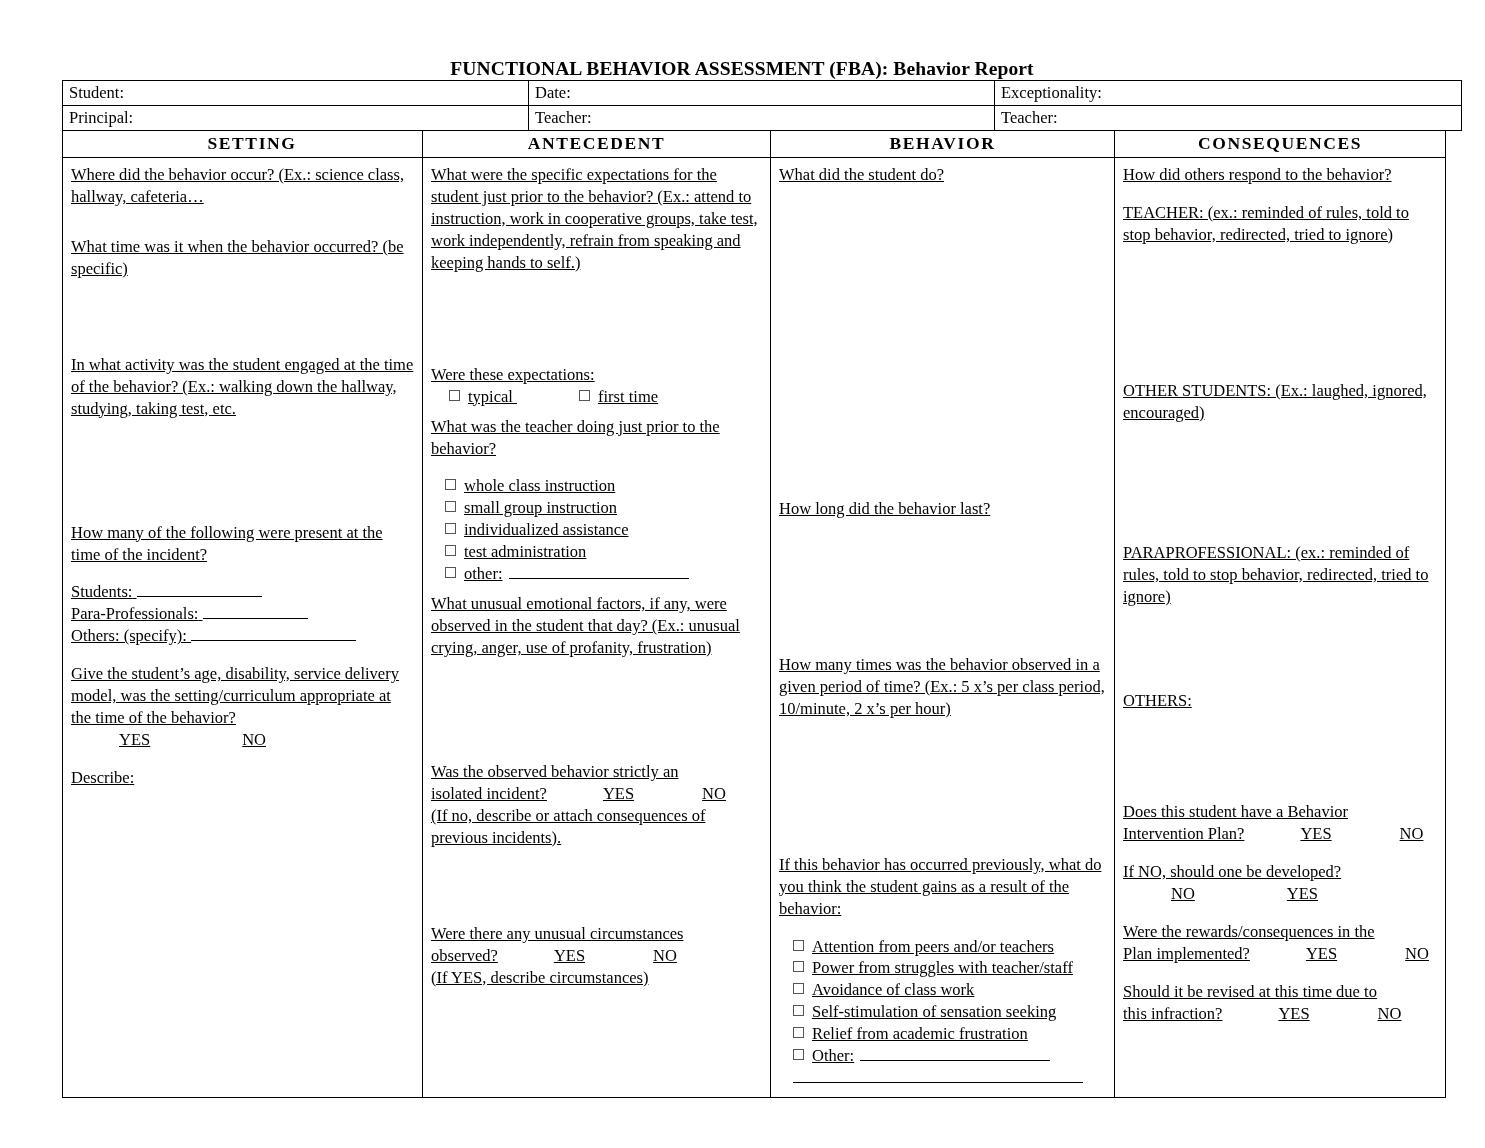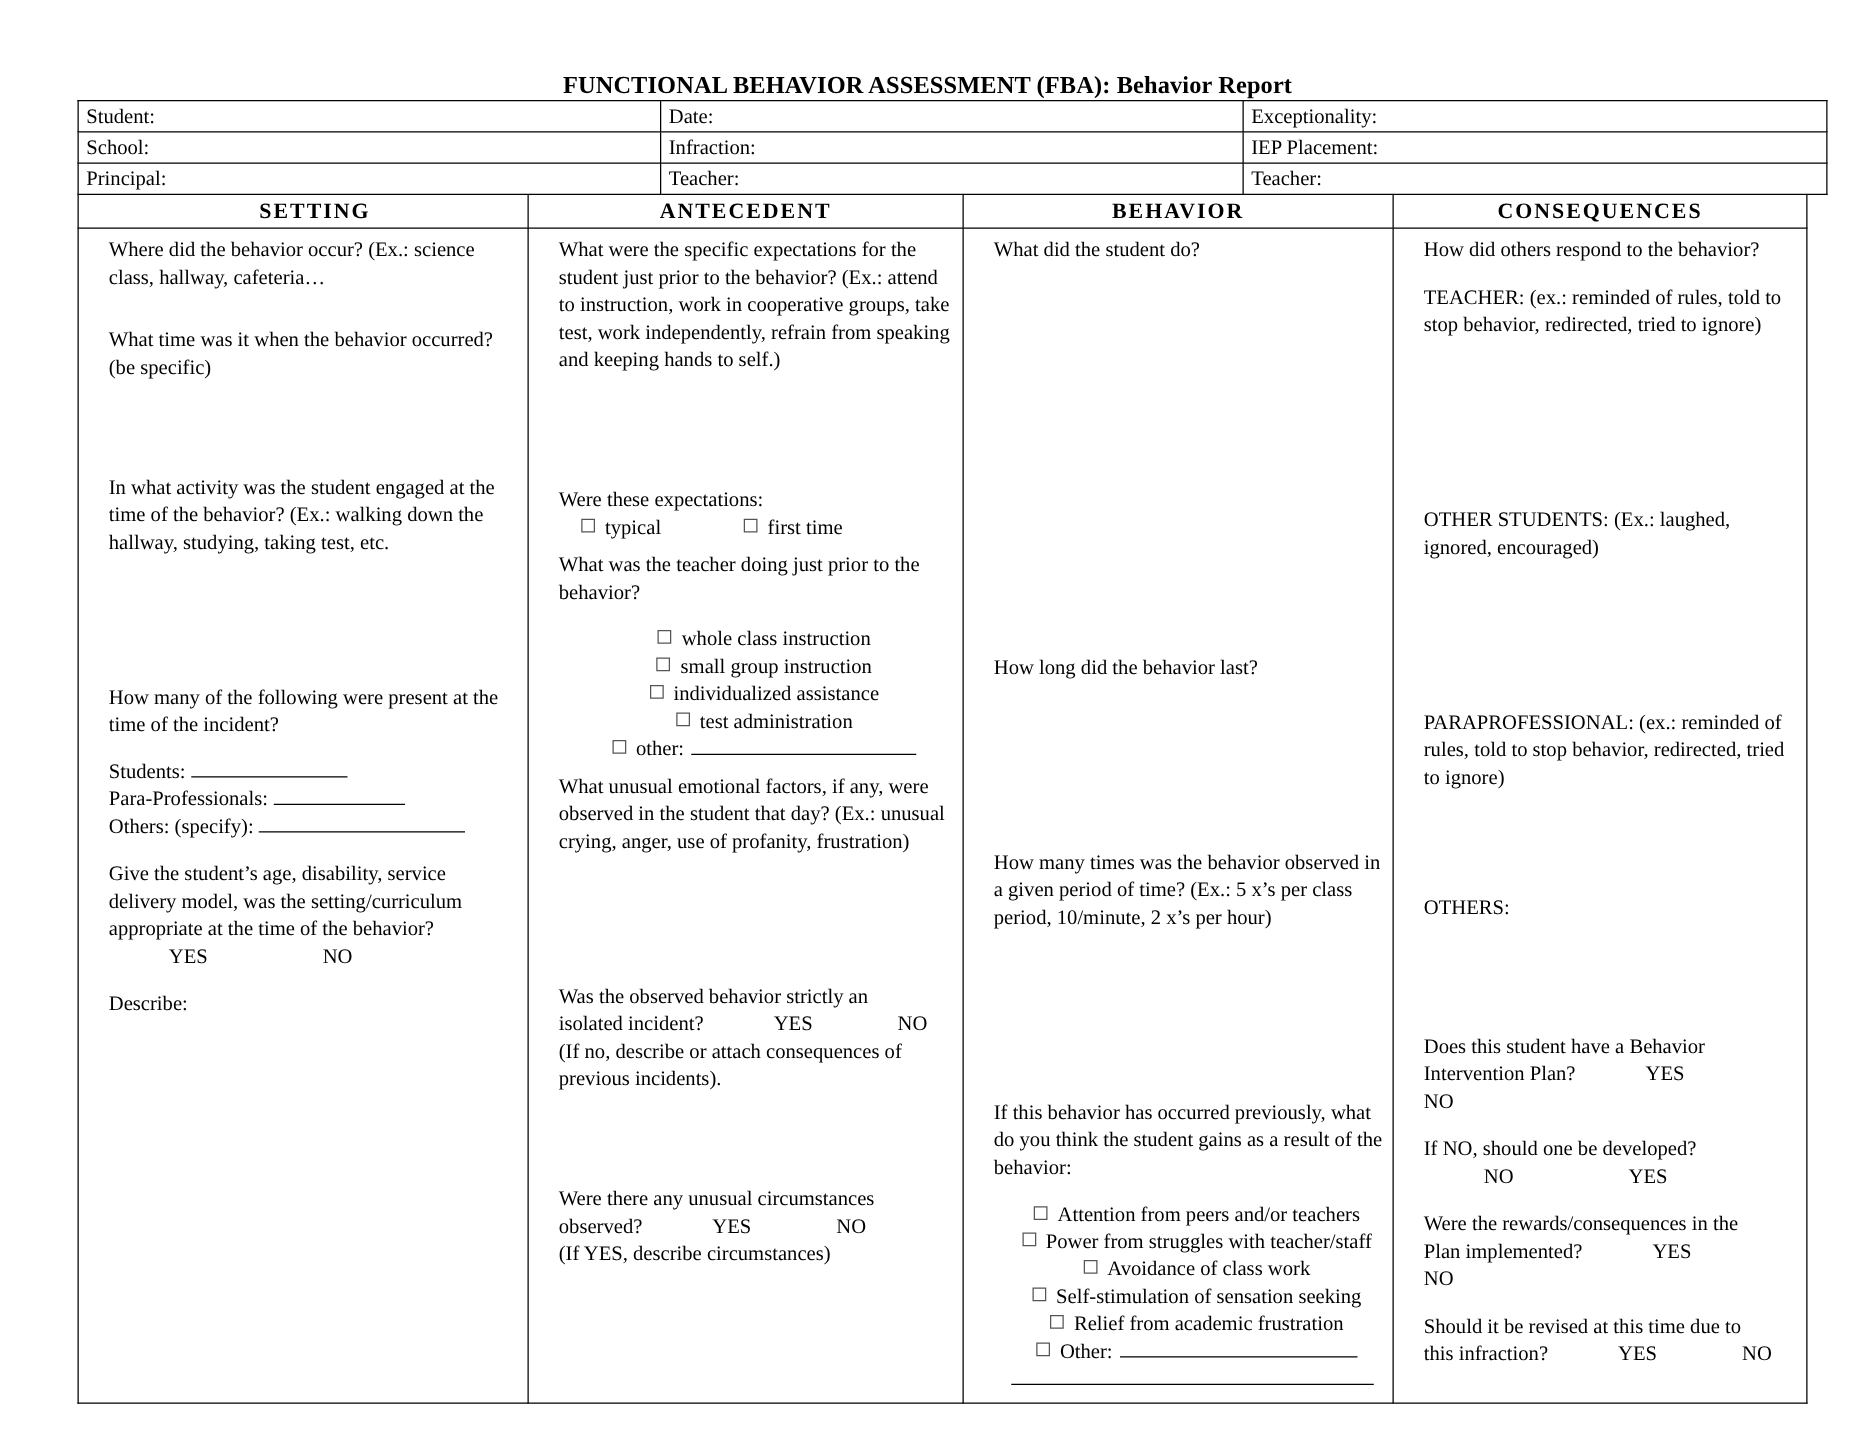--- a/index.html
+++ b/index.html
@@ -65,33 +65,33 @@
   }
   table.main-table td.col {
     border: 1px solid #000;
     vertical-align: top;
     padding: 6px 8px 8px 8px;
     font-size: 16.5px;
     line-height: 1.33;
     height: 855px;
   }
   p.blk {
-    margin: 0 0 0 16px;
+    margin: 0 0 0 0;
+    text-decoration: underline;
   }
   .sp-xs { height: 8px; }
   .sp-s { height: 16px; }
   .sp-m { height: 28px; }
   .sp-l { height: 44px; }
   .sp-xl { height: 60px; }
   .sp-xxl { height: 74px; }
   .cb-line {
     margin: 0;
     padding-left: 14px;
     text-indent: 0;
-    text-align: center;
   }
   .cb {
     display: inline-block;
     width: 9px;
     height: 9px;
     border: 1px solid #555;
     margin-right: 8px;
     vertical-align: 1px;
     background: #fff;
   }
@@ -128,25 +128,20 @@
   <div class="doc">
 
     <div class="doc-title">FUNCTIONAL BEHAVIOR ASSESSMENT (FBA): Behavior Report</div>
 
     <table class="header-table">
       <tbody>
           <tr>
         <td style="width:453px;"><span>Student:</span></td>
         <td style="width:453px;"><span>Date:</span></td>
         <td style="width:454px;"><span>Exceptionality:</span></td>
-      </tr>
-      <tr>
-        <td><span>School:</span></td>
-        <td><span>Infraction:</span></td>
-        <td><span>IEP Placement:</span></td>
       </tr>
       <tr>
         <td><span>Principal:</span></td>
         <td><span>Teacher:</span></td>
         <td><span>Teacher:</span></td>
       </tr>
     </tbody>
       </table>
 
     <table class="main-table">

